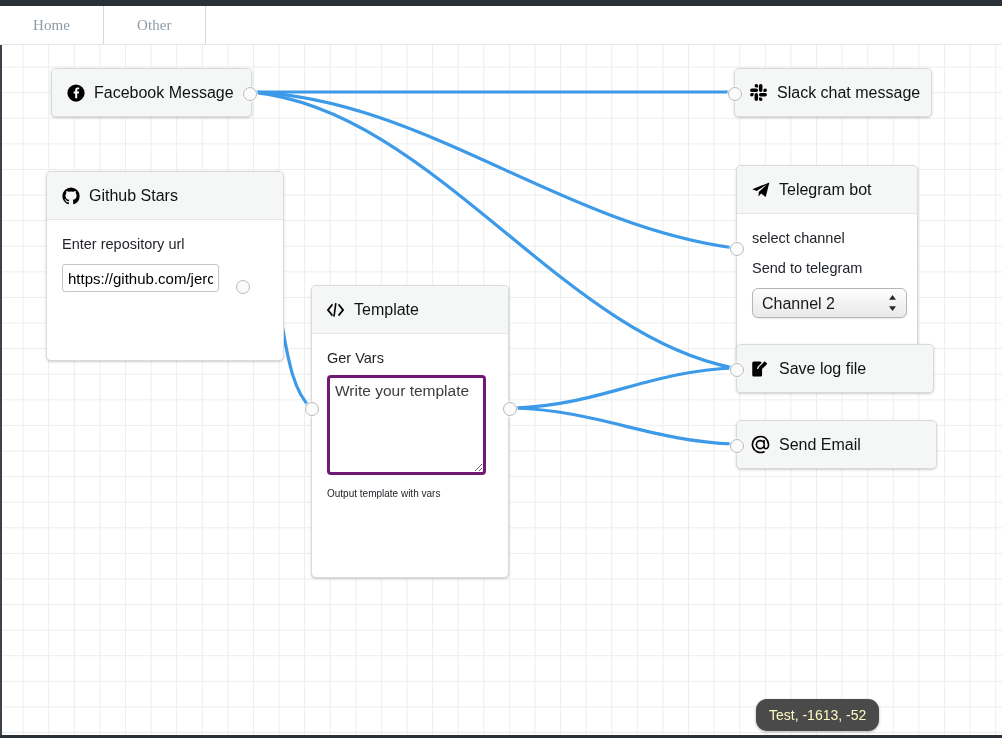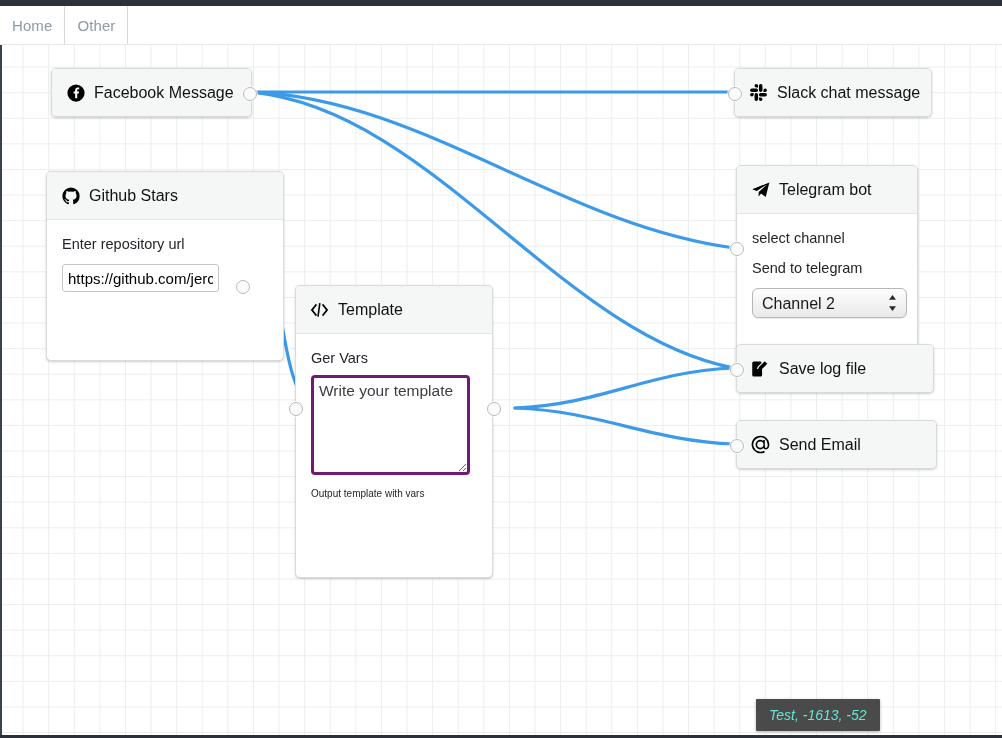--- a/index.html
+++ b/index.html
@@ -28,27 +28,28 @@
   .tabbar {
     position: absolute; left: 0; top: 6px;
     width: 1002px; height: 39px;
     background: #ffffff;
     border-bottom: 1px solid #e6e7e9;
     display: flex;
     align-items: stretch;
   }
   .tab {
     display: flex; align-items: center; justify-content: center;
-    padding: 0 12px;
+    padding: 0 33px;
     font-size: 15px;
     color: #8d9aa6;
     border-right: 1px solid #d6d9dc;
     cursor: pointer;
     user-select: none;
     letter-spacing: .1px;
+    font-family: Liberation Serif, serif;
   }
 
   
   .canvas {
     position: absolute; left: 0; top: 45px;
     width: 1002px; height: 693px;
     background-color: #ffffff;
     background-image:
       linear-gradient(to right, #eceded 1px, transparent 1px),
       linear-gradient(to bottom, #eceded 1px, transparent 1px);
@@ -188,25 +189,24 @@
     border: 1.5px solid #b9babc;
     box-shadow: 0 0 0 1px rgba(255,255,255,.7);
     cursor: crosshair;
     z-index: 5;
   }
 
   
   .tooltip {
     position: absolute;
     background: #4a4a4a;
-    color: #5eead4;
-    font-style: italic;
+    color: #fef9c3;
     font-size: 14px;
     padding: 8px 13px;
-    border-radius: 1px;
+    border-radius: 11px;
     white-space: nowrap;
     box-shadow: 0 1px 3px rgba(0,0,0,.3);
   }
 </style>
 </head>
 <body>
 
 <div id="app">
 
   <div class="top-strip"></div>
@@ -261,21 +261,21 @@
         </span>
         <span class="node-title">Github Stars</span>
       </div>
       <div class="node-body">
         <div class="field-label">Enter repository url</div>
         <input class="text-input" type="text" value="https://github.com/jerc" style="">
       </div>
       <div class="port" style="left:189px; top:108px;"></div>
     </div>
 
-    <div class="node" style="left:295px; top:240px; width:198px; height:293px;">
+    <div class="node" style="left:311px; top:240px; width:198px; height:293px;">
       <div class="node-header">
         <span class="node-icon">
           <svg width="20" height="16" viewBox="0 0 24 18">
             <path fill="#000" d="M7.4 1.2 8.9 2.8 3.9 9l5 6.2-1.5 1.6L1 9z"></path>
             <path fill="#000" d="M16.6 1.2 23 9l-6.4 7.8-1.5-1.6 5-6.2-5-6.2z"></path>
             <path fill="#000" d="M13.4.6 11.1 17.4 9.1 17.1 11.4.3z"></path>
           </svg>
         </span>
         <span class="node-title">Template</span>
       </div>

